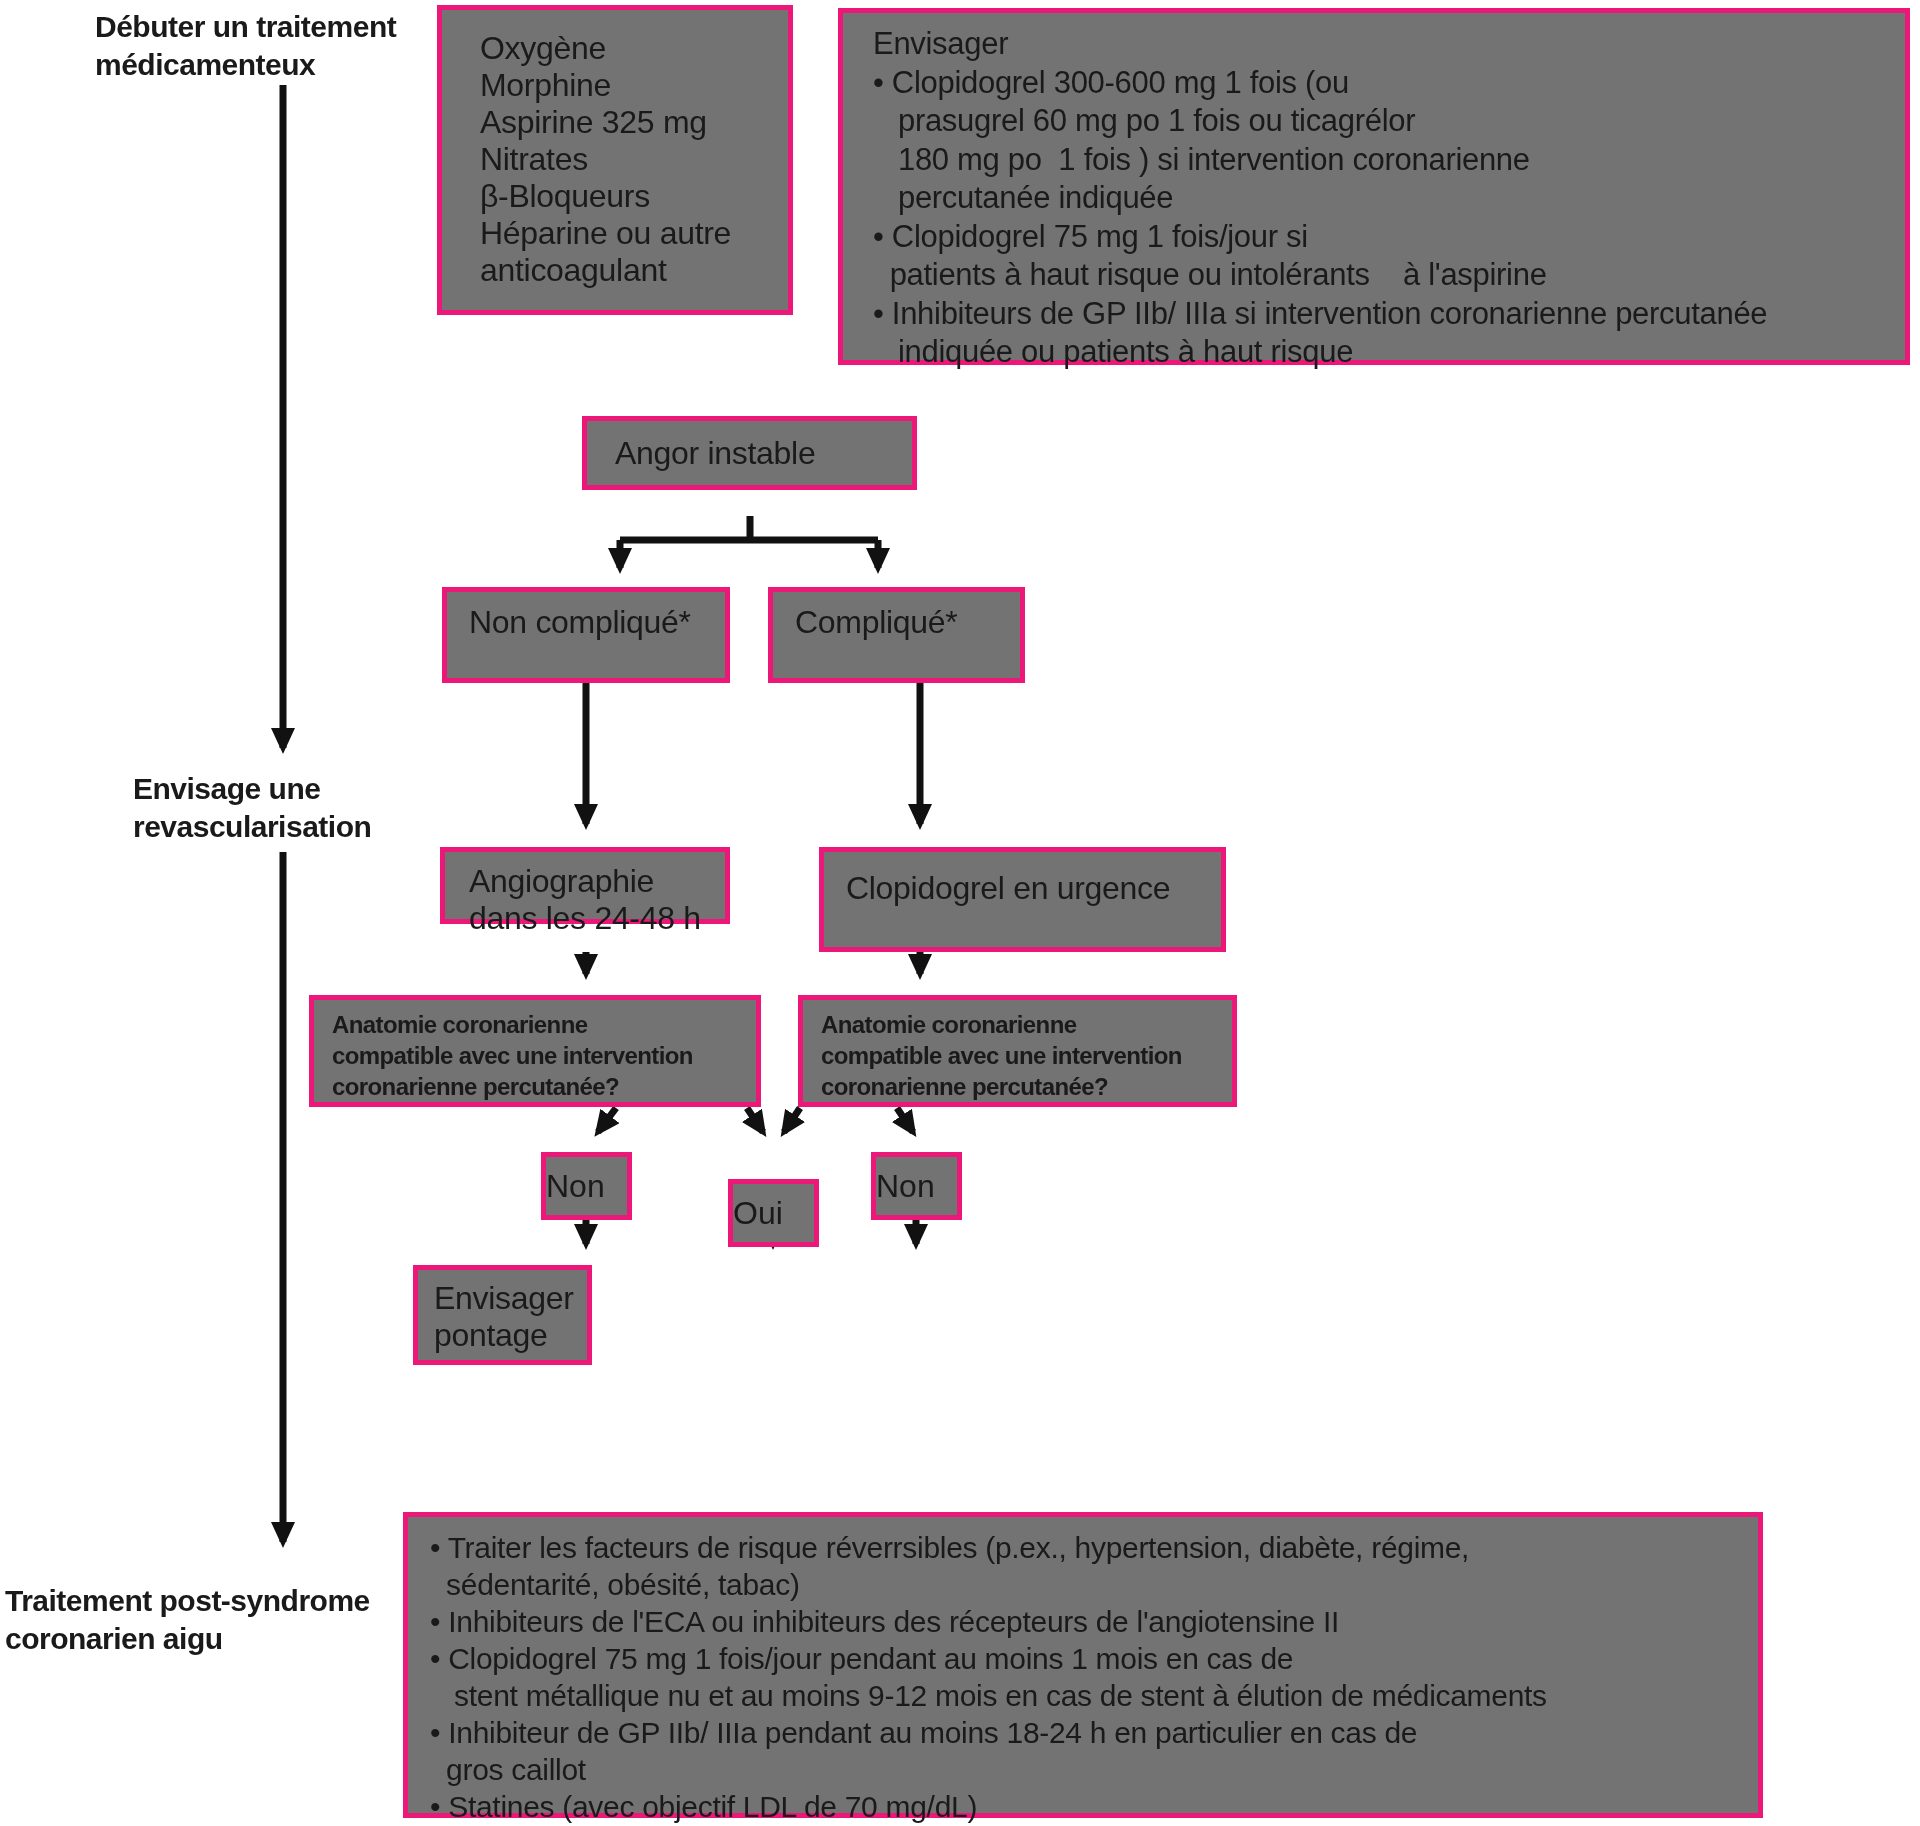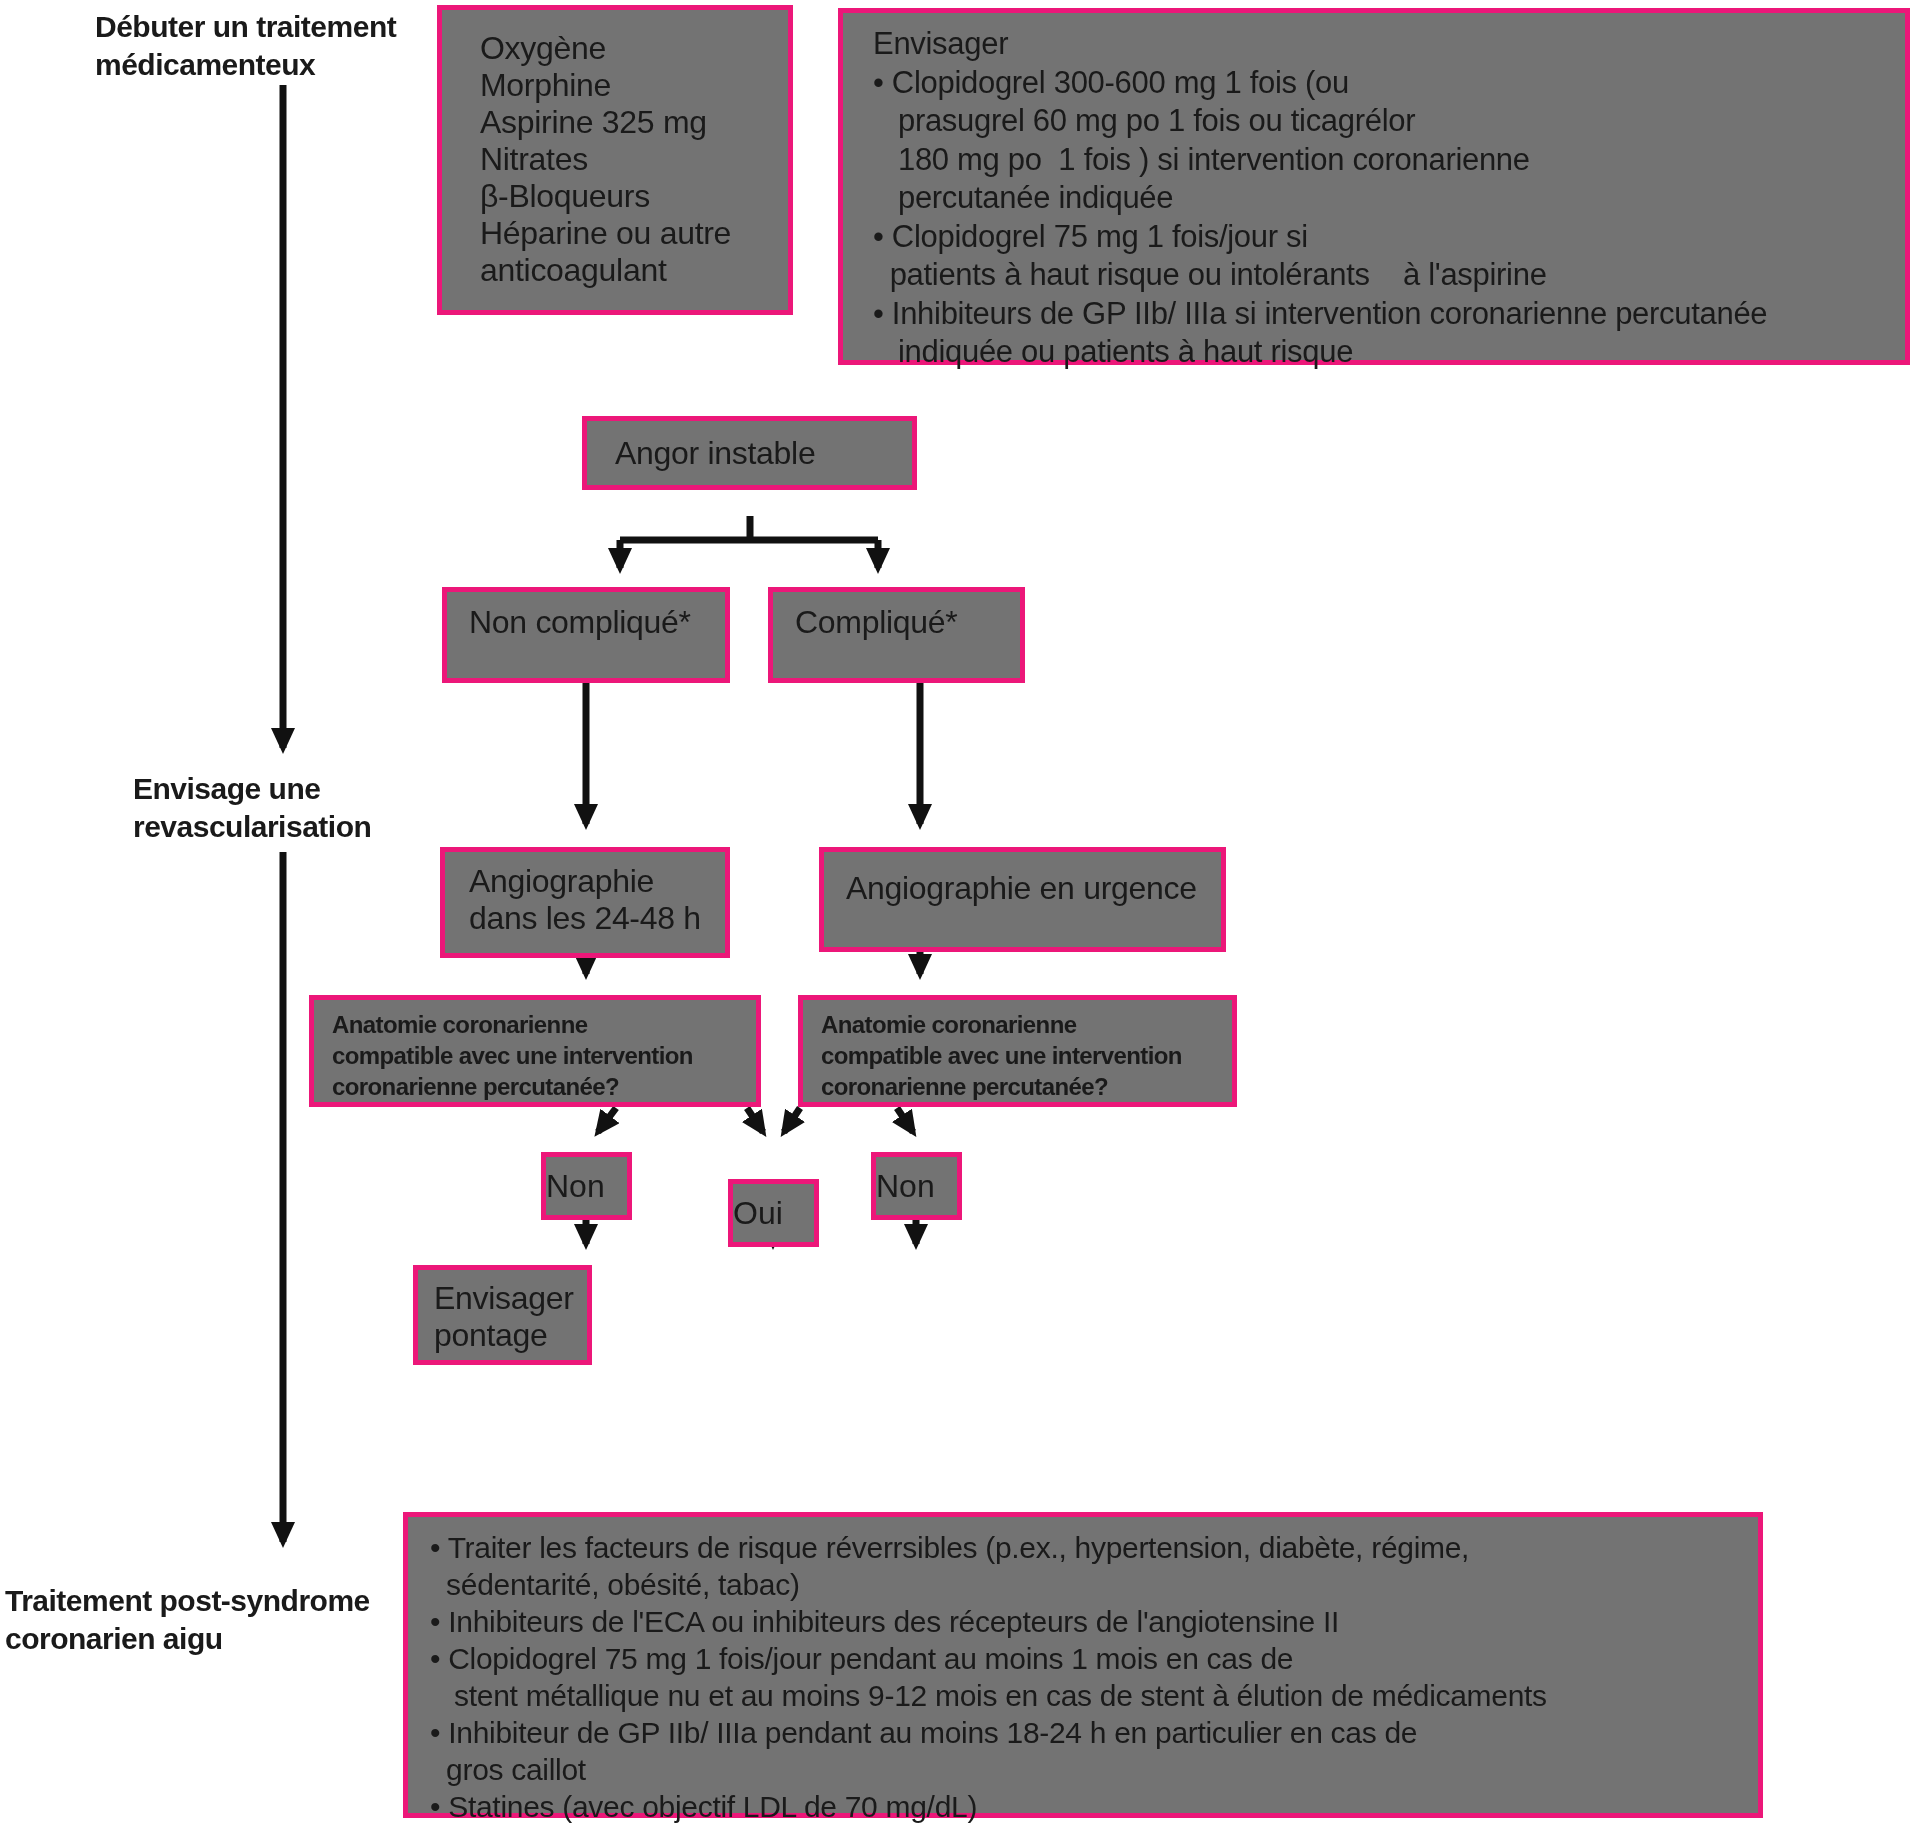--- a/index.html
+++ b/index.html
@@ -92,26 +92,26 @@
     <span>Angor instable</span>
   </div>
 
   <div class="pbox boxtext" style="left:442px; top:587px; width:288px; height:96px; padding:12px 0 0 22px;">
     <span>Non compliqué*</span>
   </div>
   <div class="pbox boxtext" style="left:768px; top:587px; width:257px; height:96px; padding:12px 16px 0 22px;">
     <span>Compliqué*</span>
   </div>
 
-  <div class="pbox boxtext" style="left:440px; top:847px; width:290px; height:111px; padding:11px 0 0 24px;">
+  <div class="pbox boxtext" style="left:440px; top:847px; width:290px; height:77px; padding:11px 0 0 24px;">
       <div class="tline">Angiographie</div>
       <div class="tline">dans les 24-48 h</div>
     </div>
   <div class="pbox boxtext" style="left:819px; top:847px; width:407px; height:105px; padding:18px 0 0 22px;">
-    <span>Angiographie en urgence</span>
+    <span>Clopidogrel en urgence</span>
   </div>
 
   <div class="pbox q" style="left:309px; top:995px; width:452px; height:112px;">
       <div class="tline">Anatomie coronarienne</div>
       <div class="tline">compatible avec une intervention</div>
       <div class="tline">coronarienne percutanée?</div>
     </div>
   <div class="pbox q" style="left:798px; top:995px; width:439px; height:112px;">
       <div class="tline">Anatomie coronarienne</div>
       <div class="tline">compatible avec une intervention</div>

